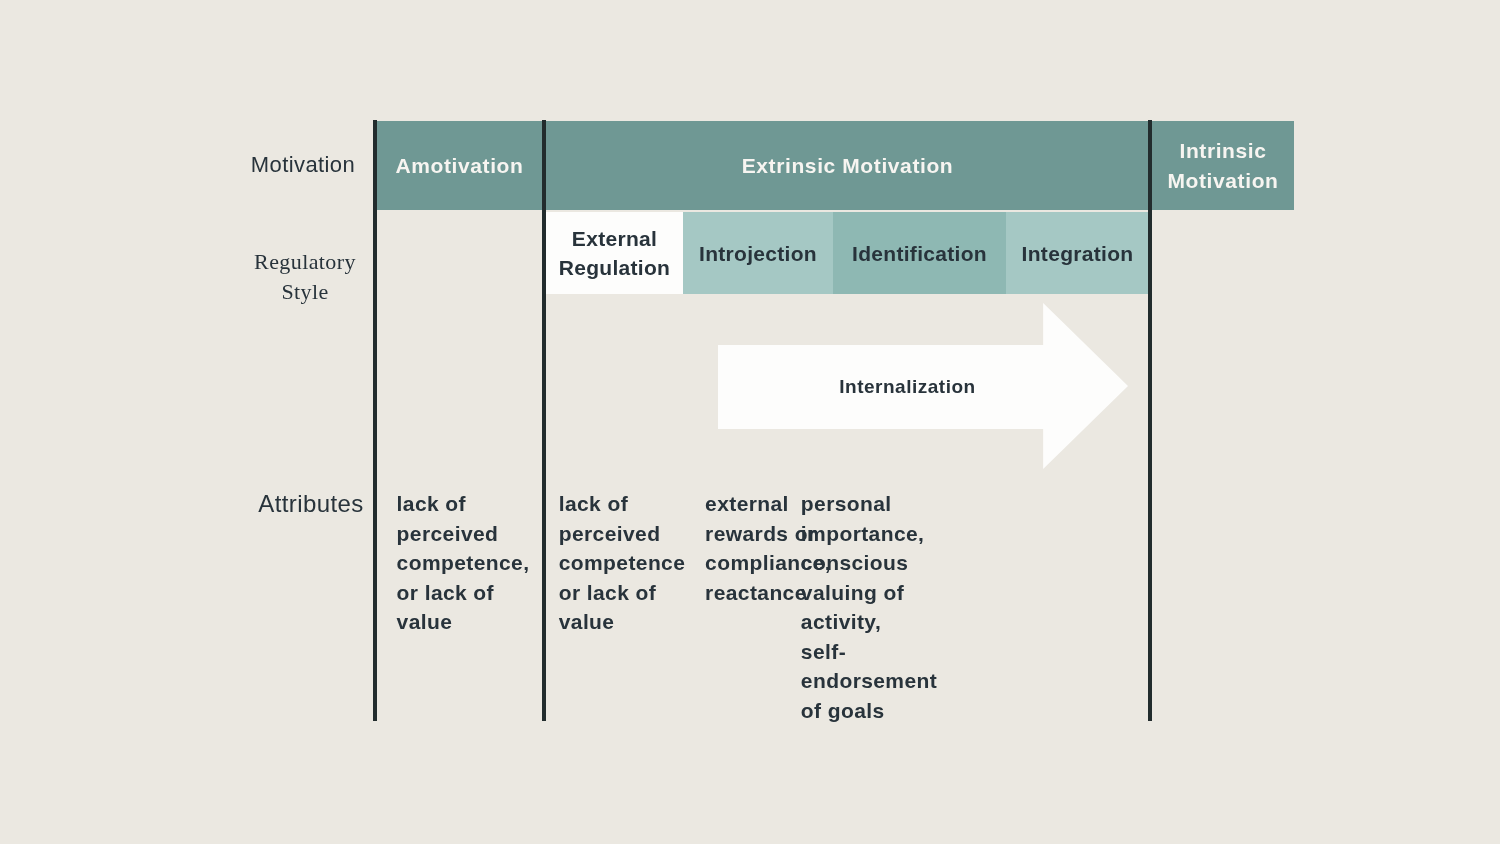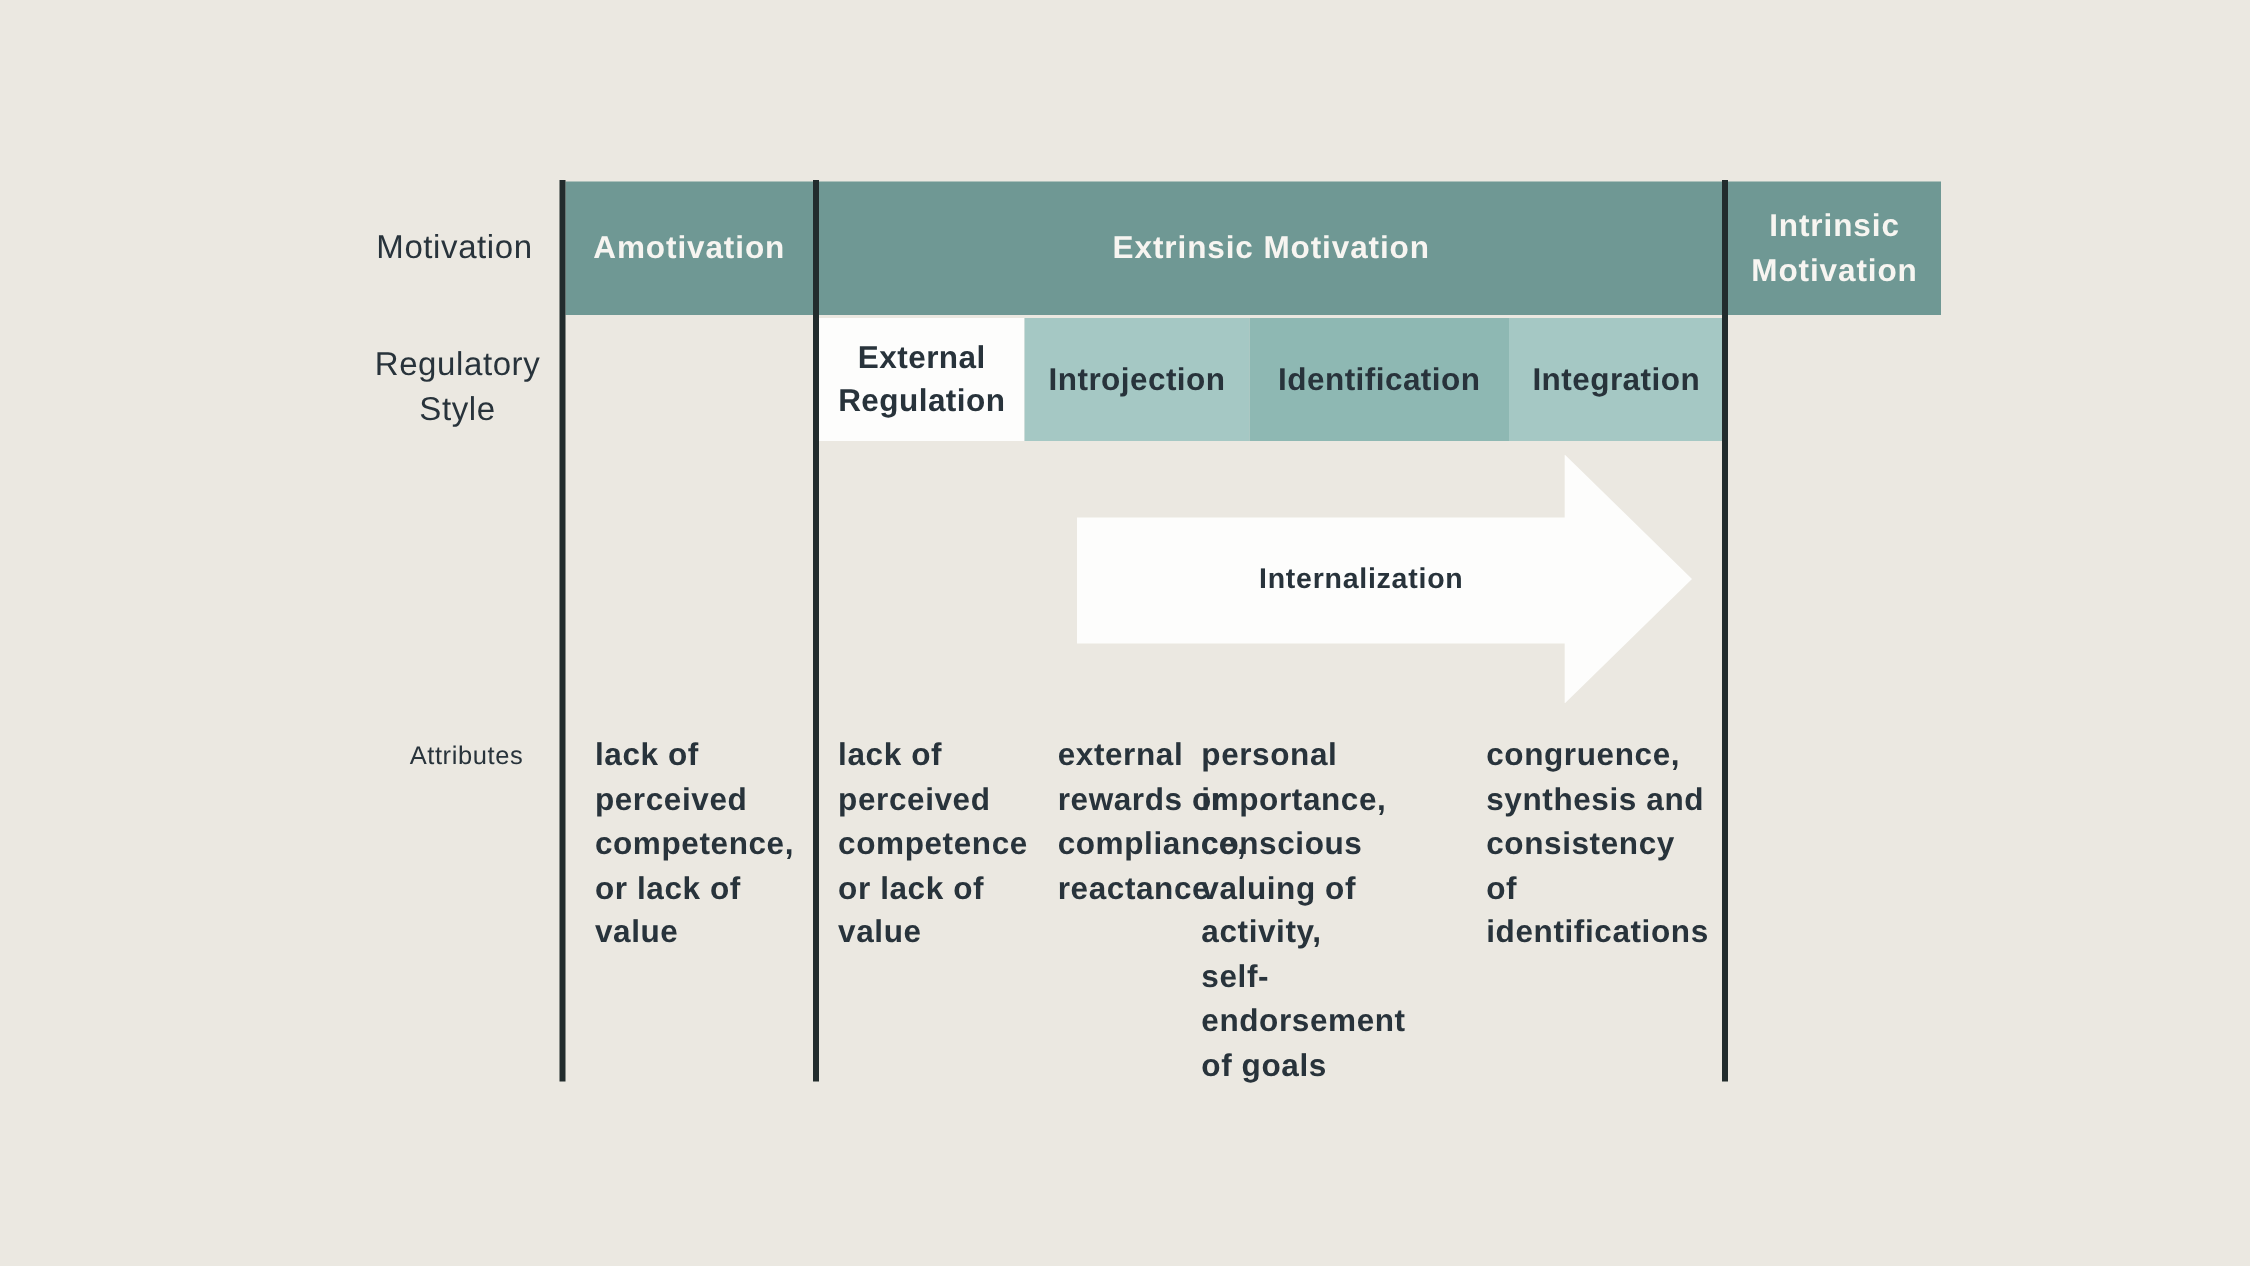--- a/index.html
+++ b/index.html
@@ -41,22 +41,22 @@
   .row-label{
     position:absolute;
     transform:translateX(-50%);
     text-align:center;
     font-size:22px;
     line-height:30px;
     letter-spacing:0.4px;
     color:var(--ink);
   }
   #lbl-motivation{left:303px;top:150px;}
-  #lbl-regulatory{left:305px;top:228px;}
-  #lbl-attributes{left:311px;top:489px;font-size:17px;line-height:29.5px;}
+  #lbl-regulatory{left:305px;top:247px;font-family:Liberation Serif, serif;}
+  #lbl-attributes{left:311px;top:489px;font-size:24px;line-height:29.5px;}
 
   
   .hbar{
     position:absolute;
     top:121px;height:89px;
     background:var(--teal-dark);
     display:flex;align-items:center;justify-content:center;
     z-index:2;
   }
   .hbar-text{
@@ -187,19 +187,14 @@
 compliance,
 reactance</div>
   <div class="attr" id="attr-4">personal
 importance,
 conscious
 valuing of
 activity,
 self-
 endorsement
 of goals</div>
-  <div class="attr" id="attr-5">congruence,
-synthesis and
-consistency
-of
-identifications</div>
 
 </div>
 
 </body></html>

